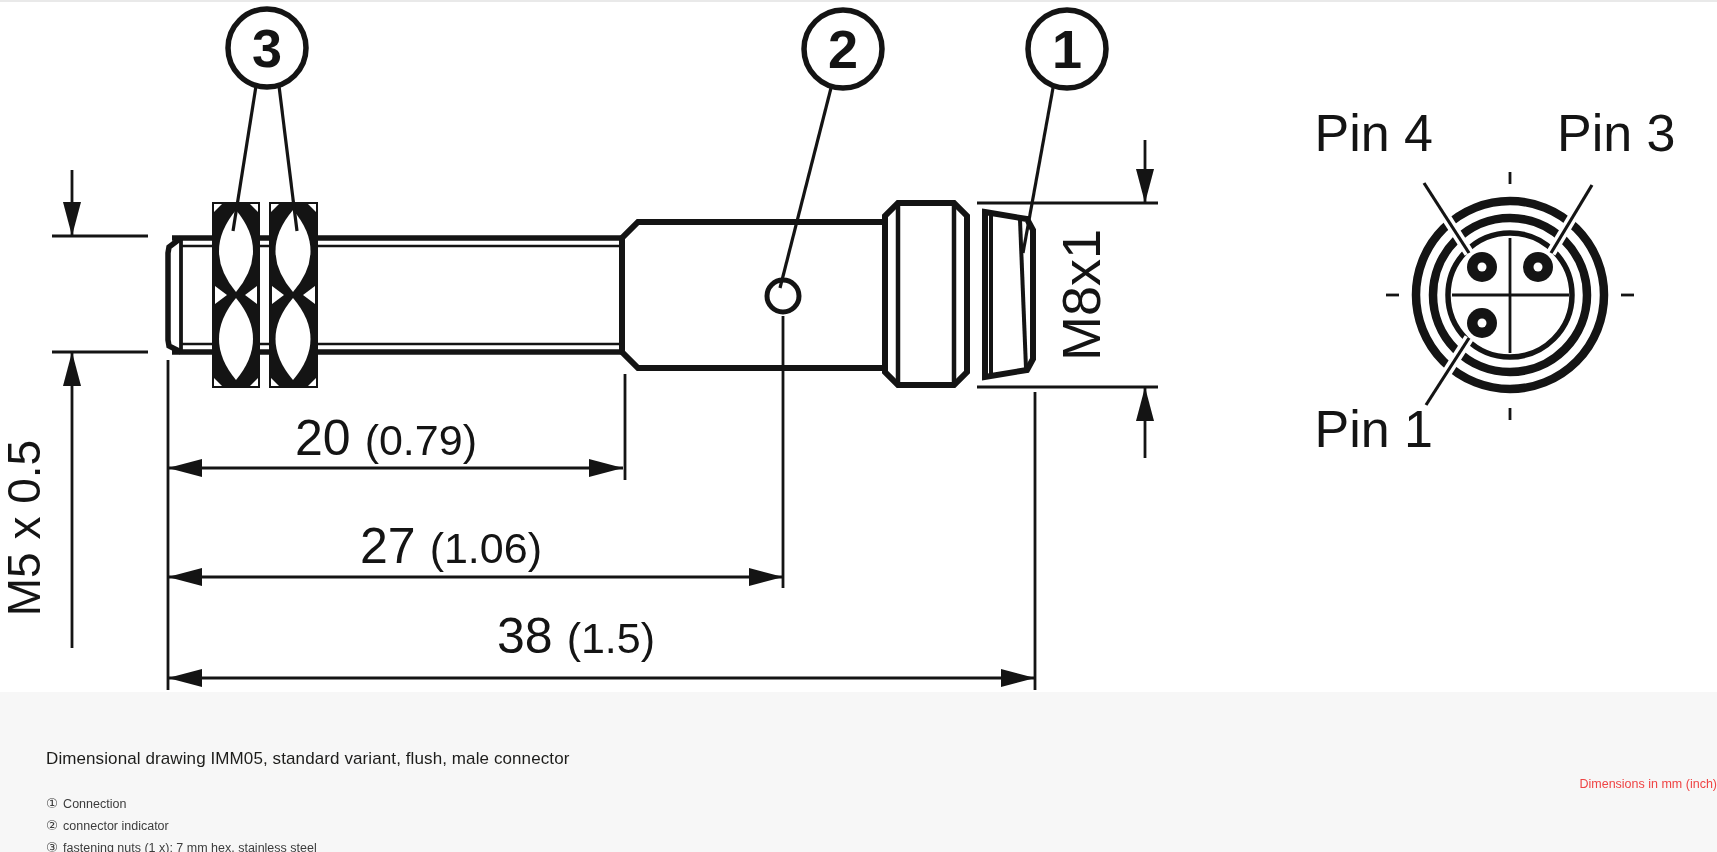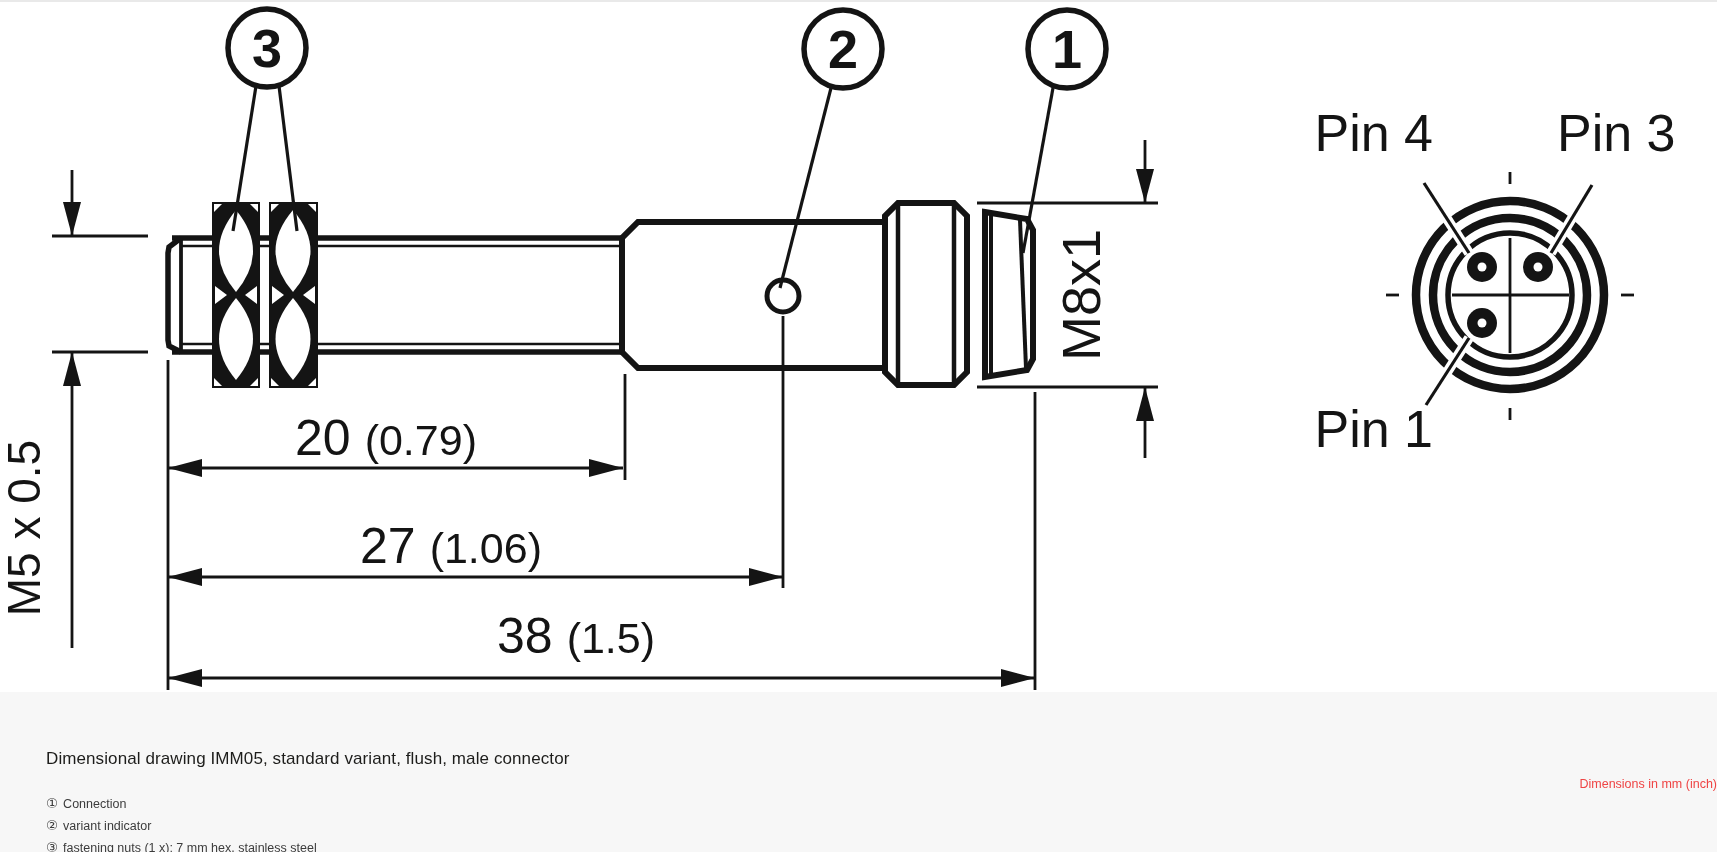--- a/index.html
+++ b/index.html
@@ -178,19 +178,19 @@
   </svg>
   </div>
 
   <div class="caption">
     <div class="caption-title">Dimensional drawing IMM05, standard variant, flush, male connector</div>
     <div class="caption-units">Dimensions in mm (inch)</div>
     <div class="legend-line">
       <span class="legend-marker">①</span><span>Connection</span>
     </div>
     <div class="legend-line">
-      <span class="legend-marker">②</span><span>variant indicator</span>
+      <span class="legend-marker">②</span><span>connector indicator</span>
     </div>
     <div class="legend-line">
       <span class="legend-marker">③</span><span>fastening nuts (1 x); 7 mm hex, stainless steel</span>
     </div>
   </div>
 </div>
 
 </body></html>

